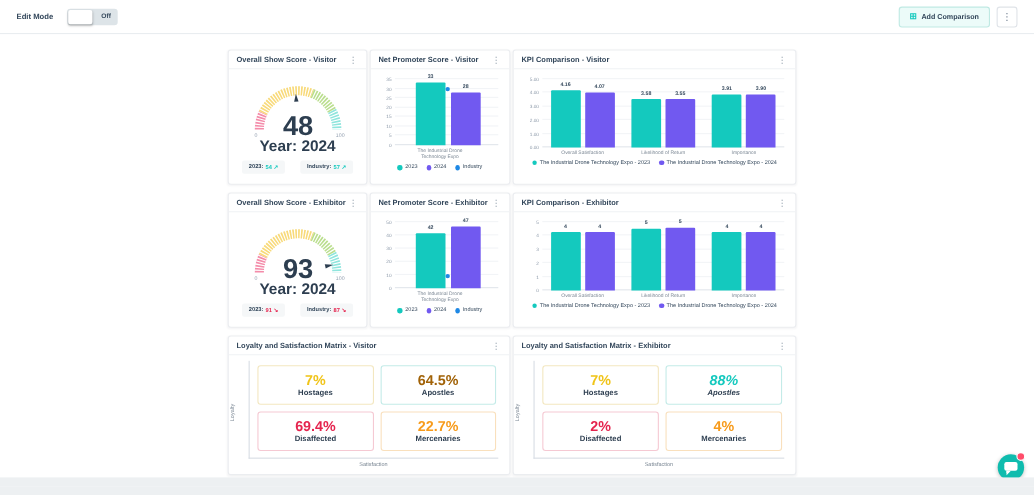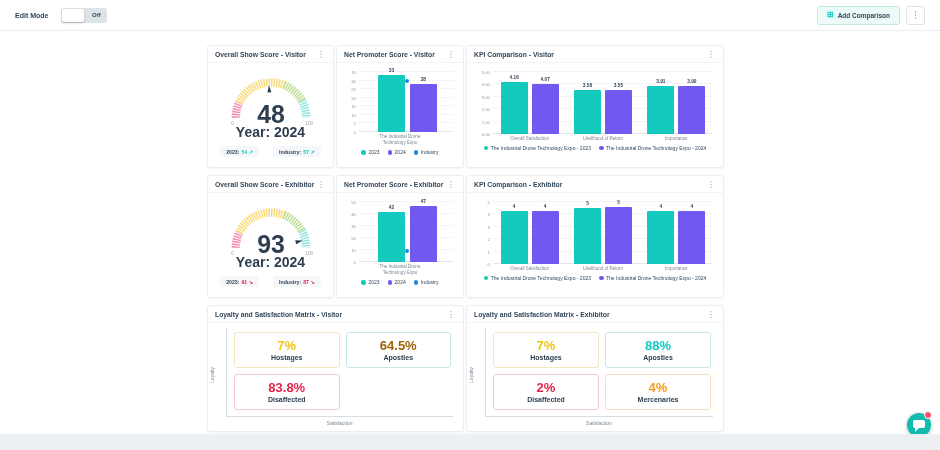--- a/index.html
+++ b/index.html
@@ -377,22 +377,26 @@
               <div class="matrix-grid">
                 <div class="quad" style="border-color: rgb(243, 231, 192);">
                   <div class="quad-pct" style="color: rgb(240, 196, 25);">7%</div>
                   <div class="quad-name">Hostages</div>
                 </div>
                 <div class="quad" style="border-color: rgb(196, 235, 232);">
                   <div class="quad-pct" style="color: #a16207;">64.5%</div>
                   <div class="quad-name">Apostles</div>
                 </div>
                 <div class="quad" style="border-color: rgb(245, 201, 211);">
-                  <div class="quad-pct" style="color: rgb(229, 36, 78);">83.8%</div>
+                  <div class="quad-pct" style="color: rgb(229, 36, 78);">69.4%</div>
                   <div class="quad-name">Disaffected</div>
+                </div>
+                <div class="quad" style="border-color: rgb(249, 224, 189);">
+                  <div class="quad-pct" style="color: rgb(247, 155, 27);">22.7%</div>
+                  <div class="quad-name">Mercenaries</div>
                 </div>
               </div>
             </div>
             <div class="axis-x">Satisfaction</div>
           </div>
         </div>
     </div>
     <div class="card">
       <div class="card-header">
         <span class="card-title">Loyalty and Satisfaction Matrix - Exhibitor</span>
@@ -400,21 +404,21 @@
       </div>
       <div class="card-content">
           <div class="matrix-wrap">
             <div class="axis-y">Loyalty</div>
             <div class="matrix-axes">
               <div class="matrix-grid">
                 <div class="quad" style="border-color: rgb(243, 231, 192);">
                   <div class="quad-pct" style="color: rgb(240, 196, 25);">7%</div>
                   <div class="quad-name">Hostages</div>
                 </div>
-                <div class="quad" style="border-color: rgb(196, 235, 232);">
+                <div class="quad" style="border-color: rgb(196, 235, 232); font-style: italic;">
                   <div class="quad-pct" style="color: rgb(20, 201, 190);">88%</div>
                   <div class="quad-name">Apostles</div>
                 </div>
                 <div class="quad" style="border-color: rgb(245, 201, 211);">
                   <div class="quad-pct" style="color: rgb(229, 36, 78);">2%</div>
                   <div class="quad-name">Disaffected</div>
                 </div>
                 <div class="quad" style="border-color: rgb(249, 224, 189);">
                   <div class="quad-pct" style="color: rgb(247, 155, 27);">4%</div>
                   <div class="quad-name">Mercenaries</div>

